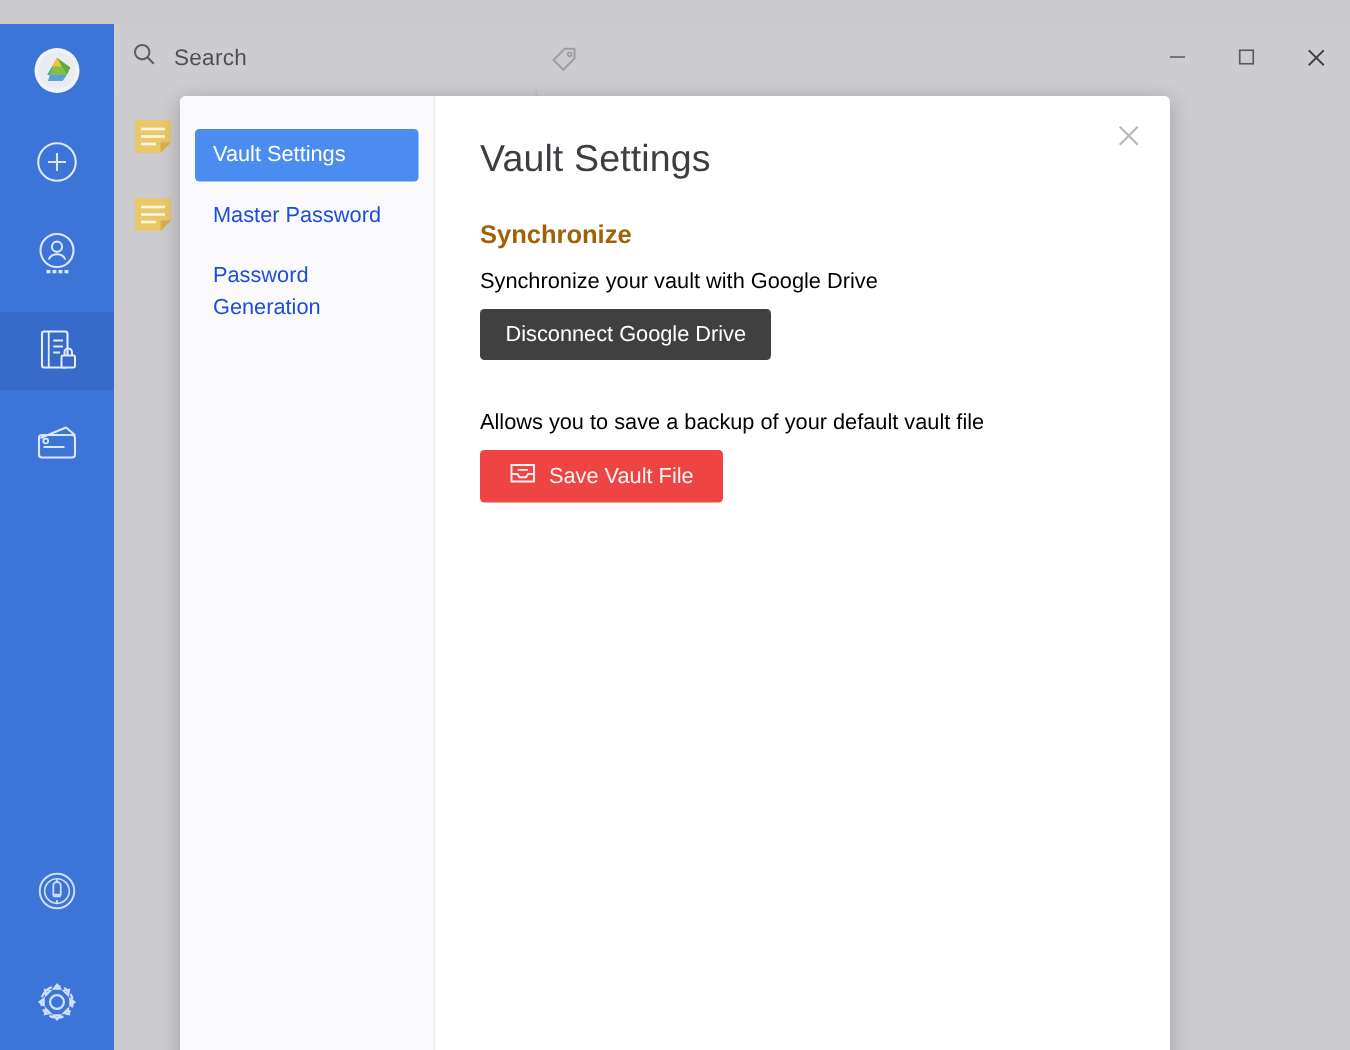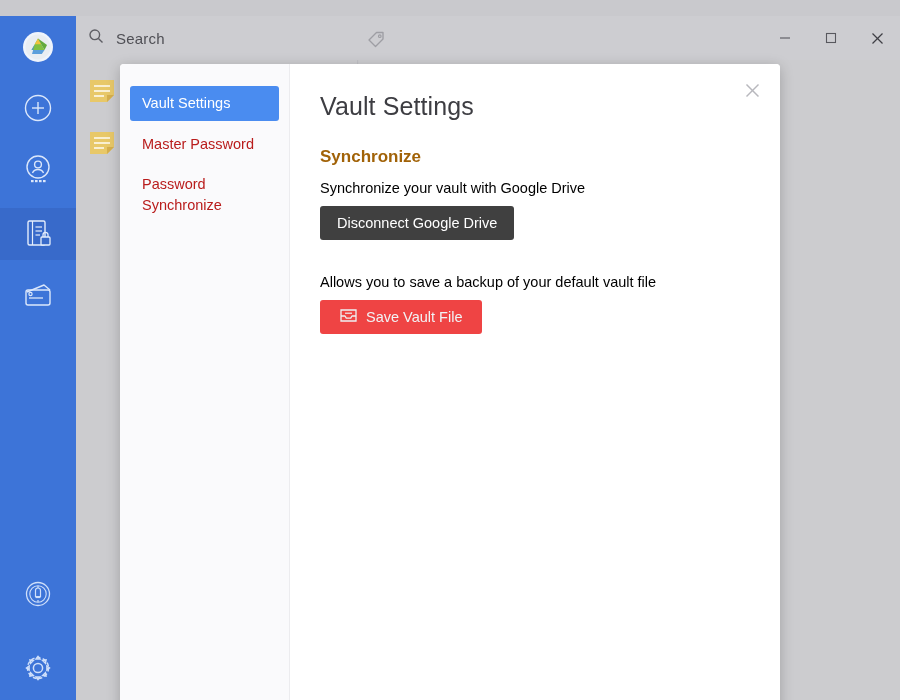--- a/index.html
+++ b/index.html
@@ -135,21 +135,21 @@
     background: #fafafc;
     border-right: 1px solid #ececef;
     padding-top: 22px;
     flex: 0 0 170px;
   }
   .nav-item {
     margin: 0 10px 6px 10px;
     padding: 7px 12px;
     border-radius: 3px;
     font-size: 14.5px;
-    color: #b91c1c;
+    color: #1d4ed8;
     line-height: 1.45;
   }
   .nav-item.active {
     background: #4a8cf0;
     color: #ffffff;
   }
   .nav-item.two-line { padding-top: 6px; padding-bottom: 6px; }
 
   .modal-content {
     flex: 1 1 auto;
@@ -366,21 +366,21 @@
     <div class="modal">
 
       <div class="modal-nav">
         <div class="nav-item active">
           <span>Vault Settings</span>
         </div>
         <div class="nav-item">
           <span>Master Password</span>
         </div>
         <div class="nav-item two-line">
-          <span>Password Synchronize</span>
+          <span>Password Generation</span>
         </div>
       </div>
 
       <div class="modal-content">
 
         <div class="modal-close">
           <svg width="15" height="15" viewBox="0 0 15 15" aria-hidden="true">
             <line x1="1.5" y1="1.5" x2="13.5" y2="13.5" stroke="#b8b8bd" stroke-width="1.5"></line>
             <line x1="13.5" y1="1.5" x2="1.5" y2="13.5" stroke="#b8b8bd" stroke-width="1.5"></line>
           </svg>

